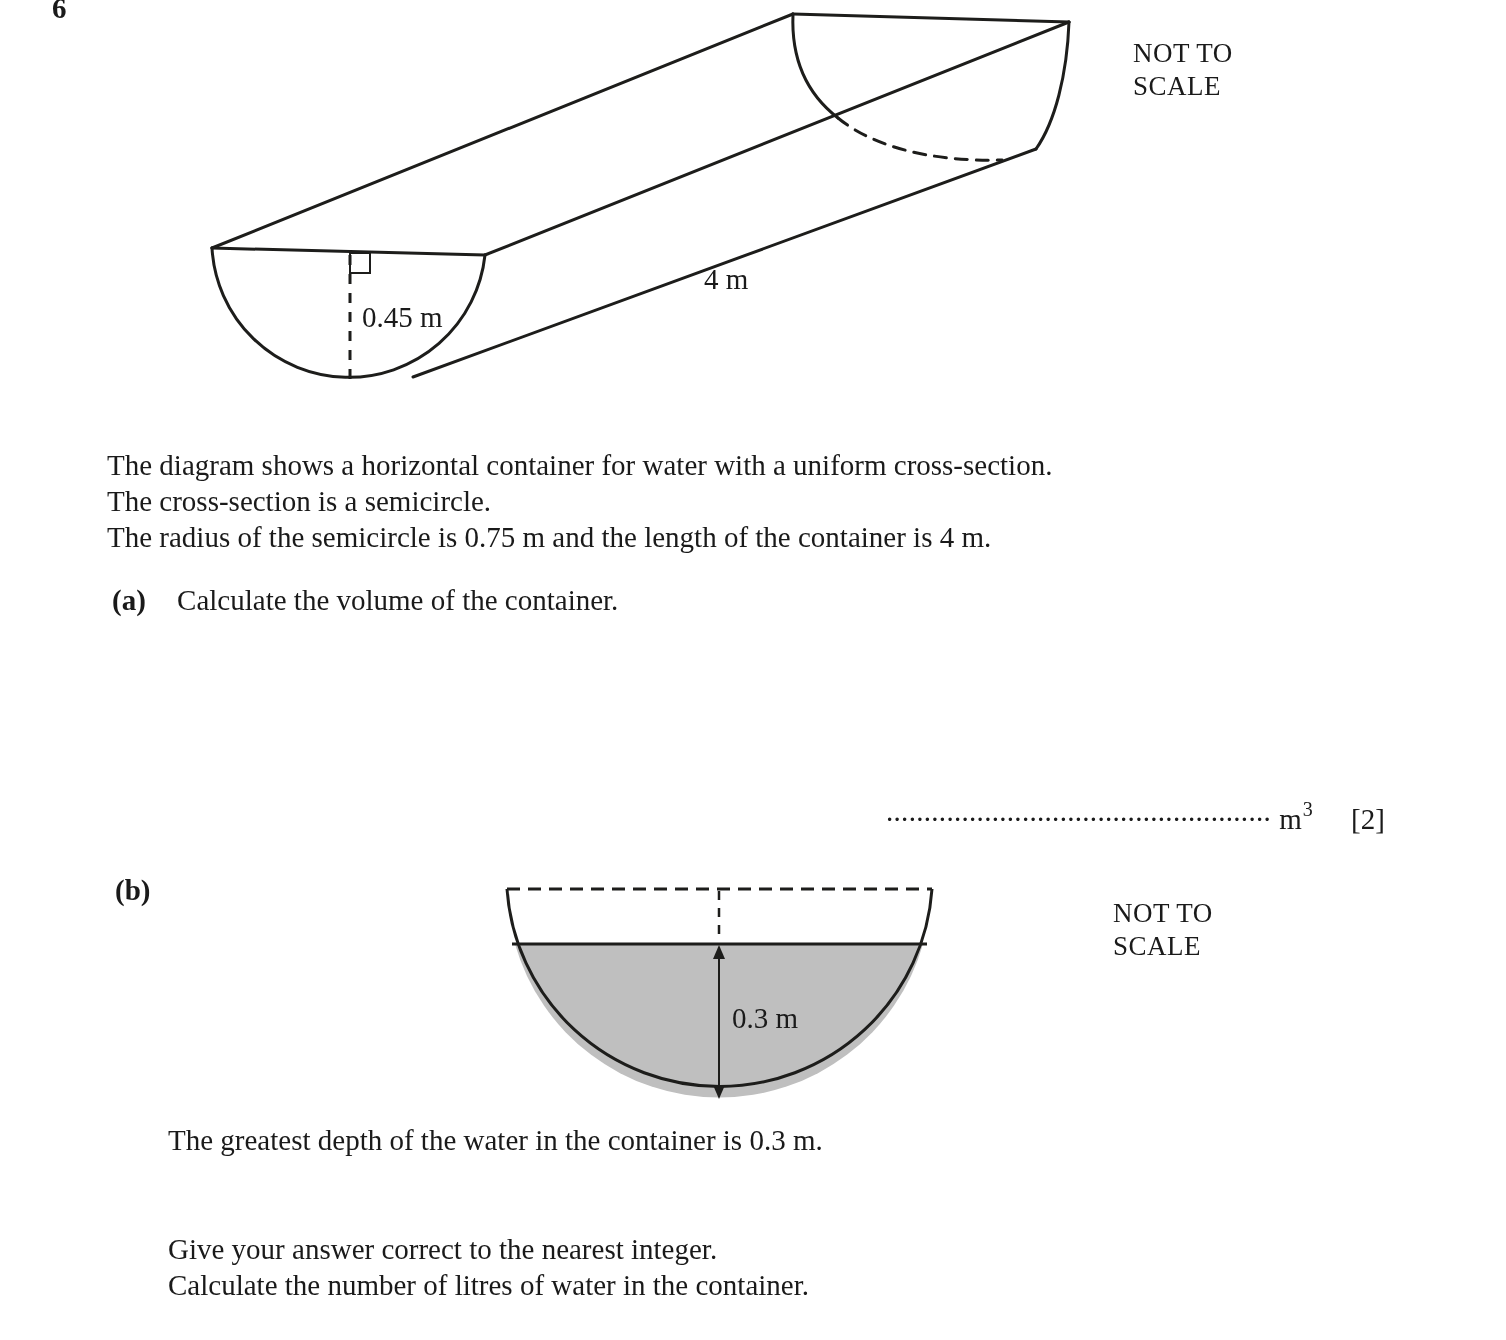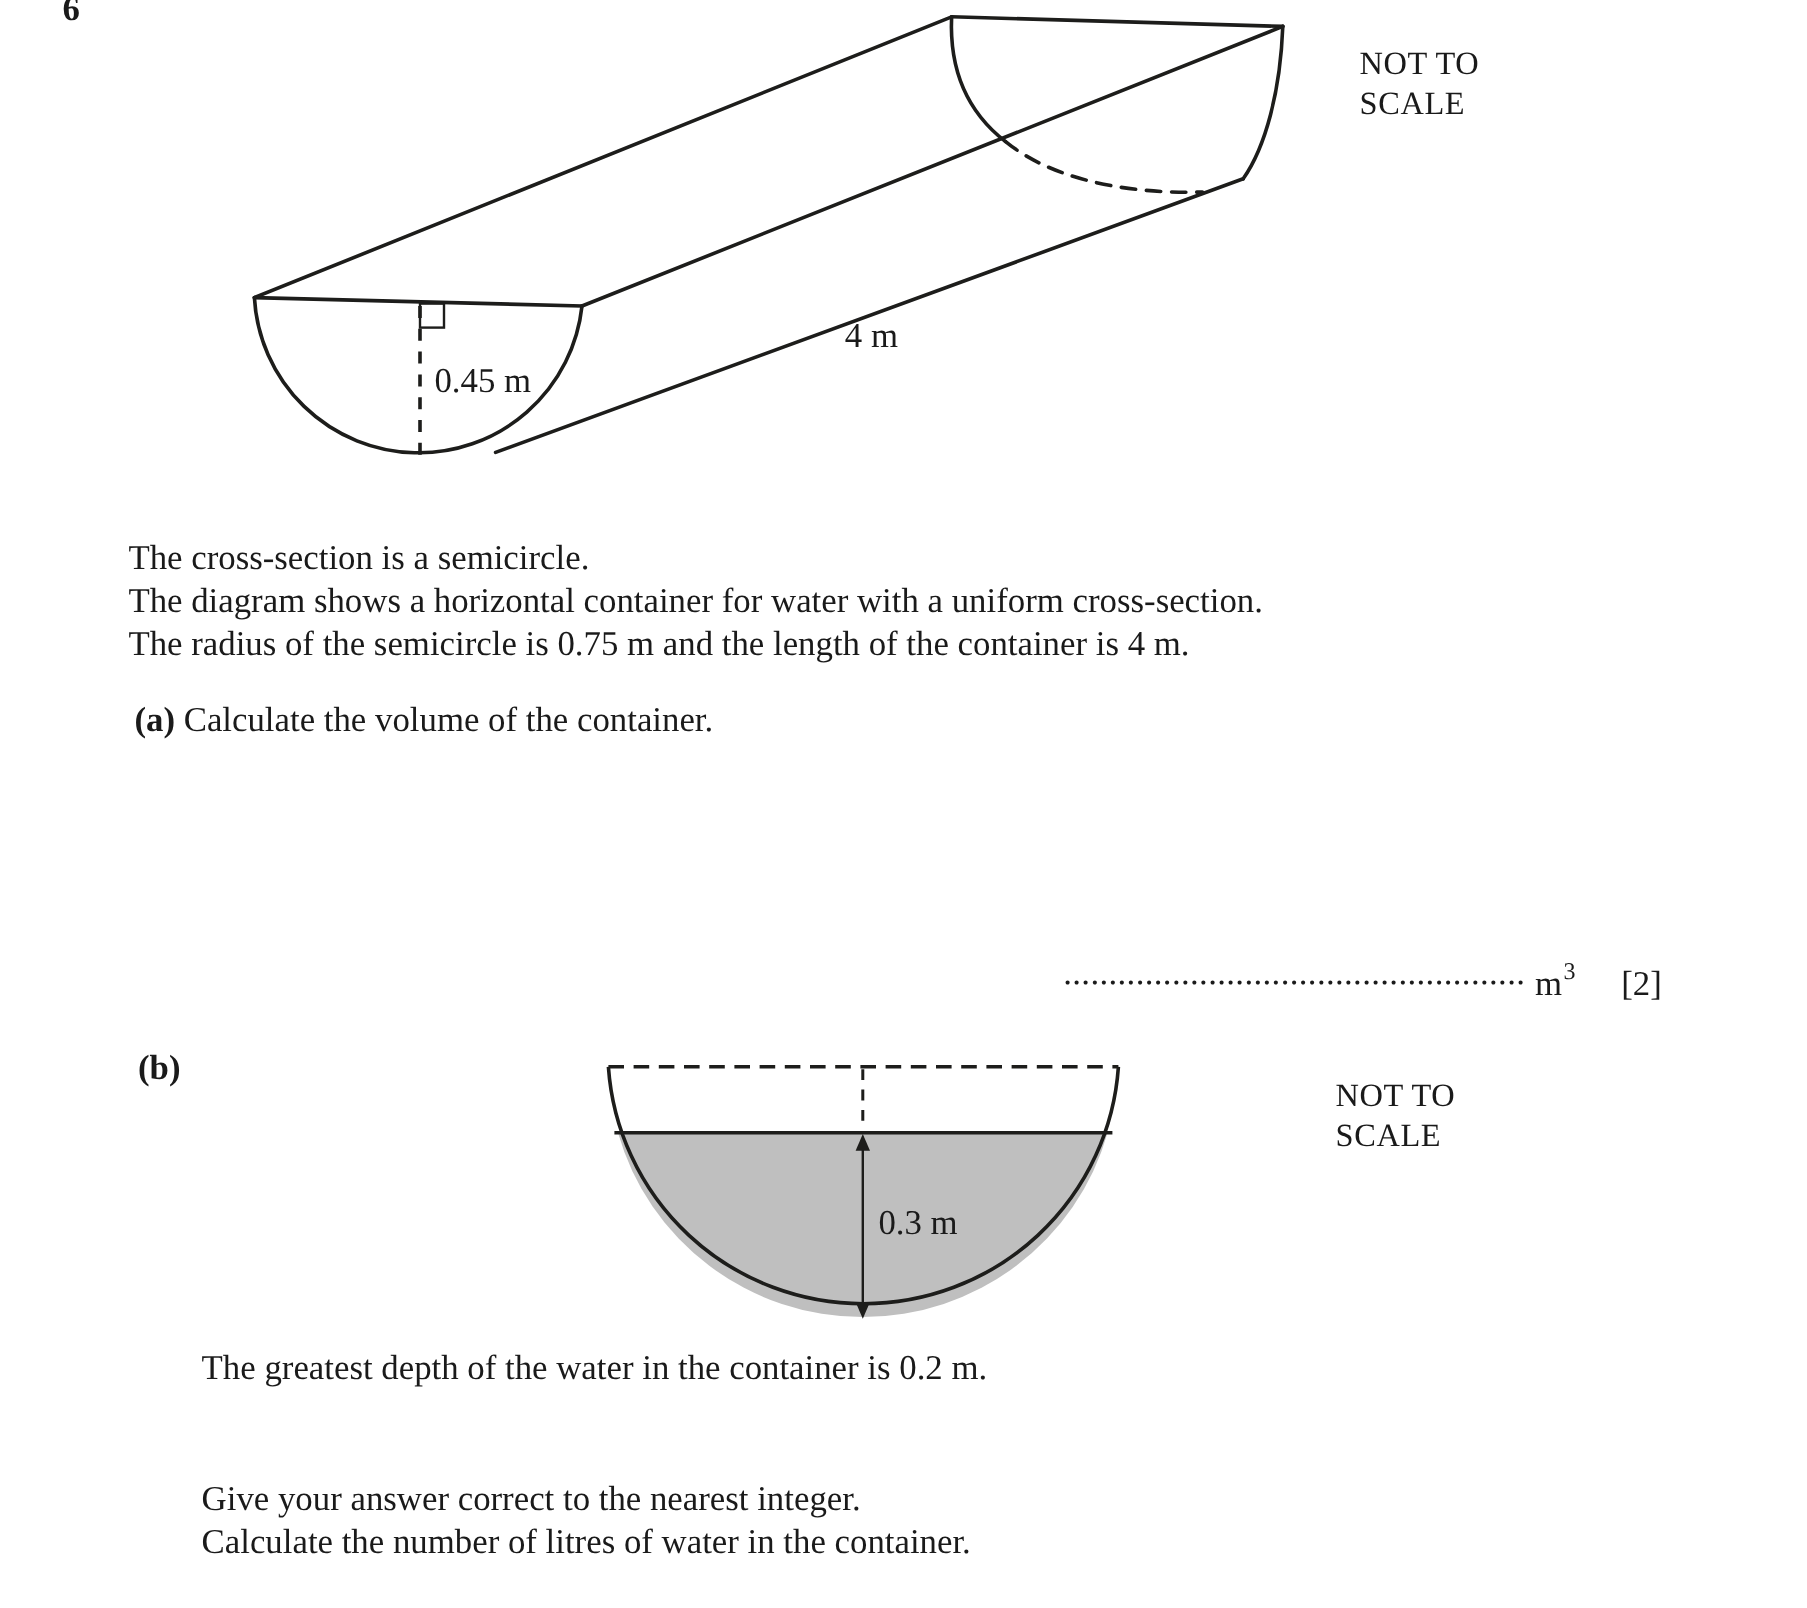--- a/index.html
+++ b/index.html
@@ -49,28 +49,28 @@
     <text x="362" y="327">0.45 m</text>
     <text x="704" y="289">4 m</text>
   </svg>
 
   <div class="abs nts" style="left:1133px;top:37px;">
     <div>NOT TO</div>
     <div>SCALE</div>
   </div>
 
   <div class="abs body-text" style="left:107px;top:447px;">
+    <div>The diagram shows a horizontal container for water with a uniform cross-section.</div>
     <div>The cross-section is a semicircle.</div>
-    <div>The diagram shows a horizontal container for water with a uniform cross-section.</div>
     <div>The radius of the semicircle is 0.75 m and the length of the container is 4 m.</div>
   </div>
 
   <div class="abs body-text part-row" style="left:112px;top:582px;">
     <span class="bold">(a)</span>
-    <span style="">Calculate the volume of the container.</span>
+    <span style="margin-left:24px;">Calculate the volume of the container.</span>
   </div>
 
   <div class="abs body-text" style="left:886px;top:793px;">
     <span class="dots">........................................................</span>
     <span class="unit" style=""><span>m</span><sup>3</sup></span>
     <span class="marks" style="margin-left:32px;">[2]</span>
   </div>
 
   <div class="abs body-text bold" style="left:115px;top:872px;">(b)</div>
 
@@ -92,20 +92,20 @@
 
     <text x="732" y="1028">0.3 m</text>
   </svg>
 
   <div class="abs nts" style="left:1113px;top:897px;">
     <div>NOT TO</div>
     <div>SCALE</div>
   </div>
 
   <div class="abs body-text" style="left:168px;top:1122px;">
-    <div>The greatest depth of the water in the container is 0.2 m.</div>
+    <div>The greatest depth of the water in the container is 0.3 m.</div>
   </div>
   <div class="abs body-text" style="left:168px;top:1231px;">
     <div>Give your answer correct to the nearest integer.</div>
     <div>Calculate the number of litres of water in the container.</div>
   </div>
 
 </div>
 
 </body></html>

